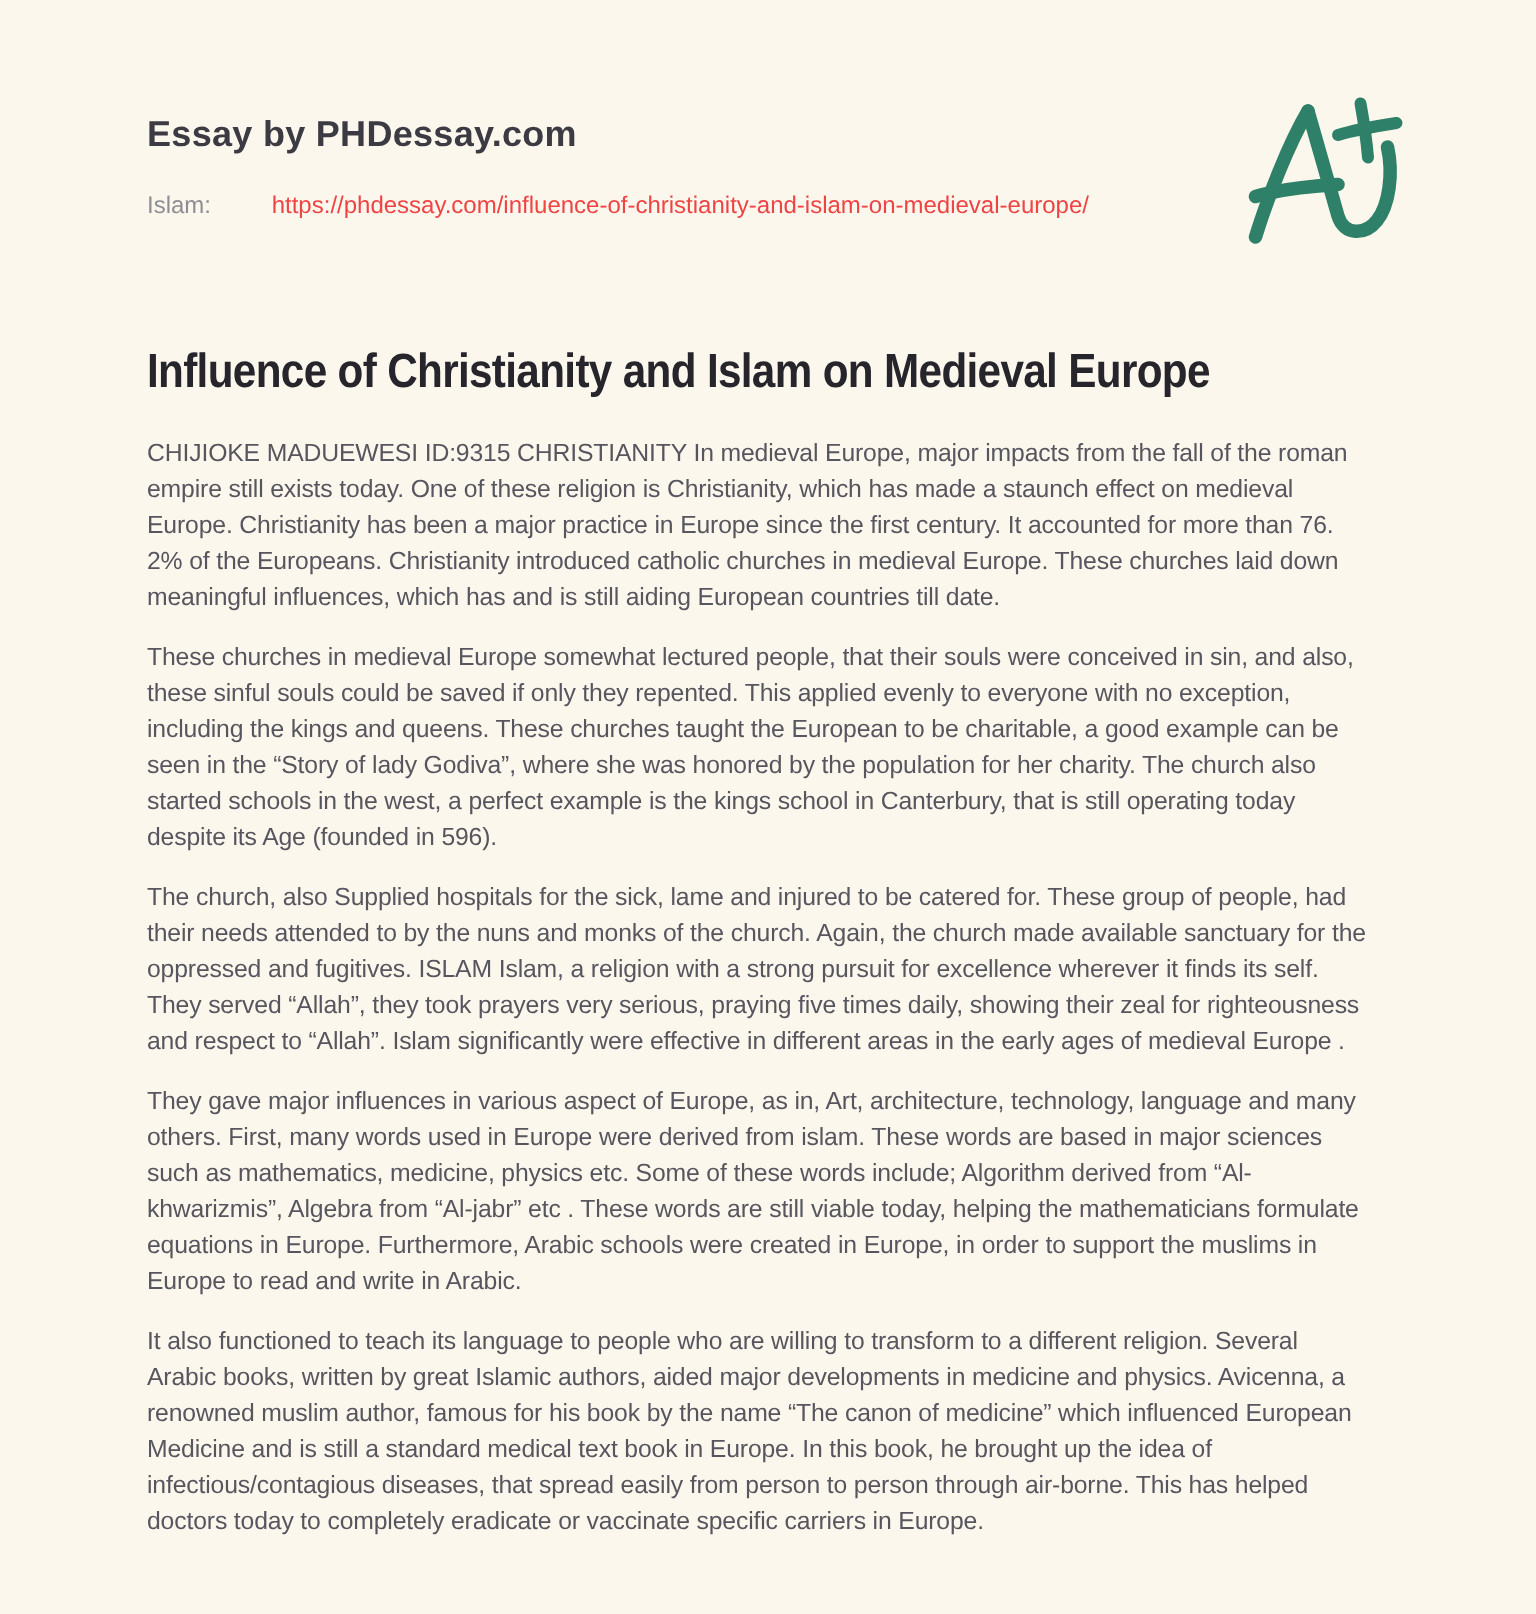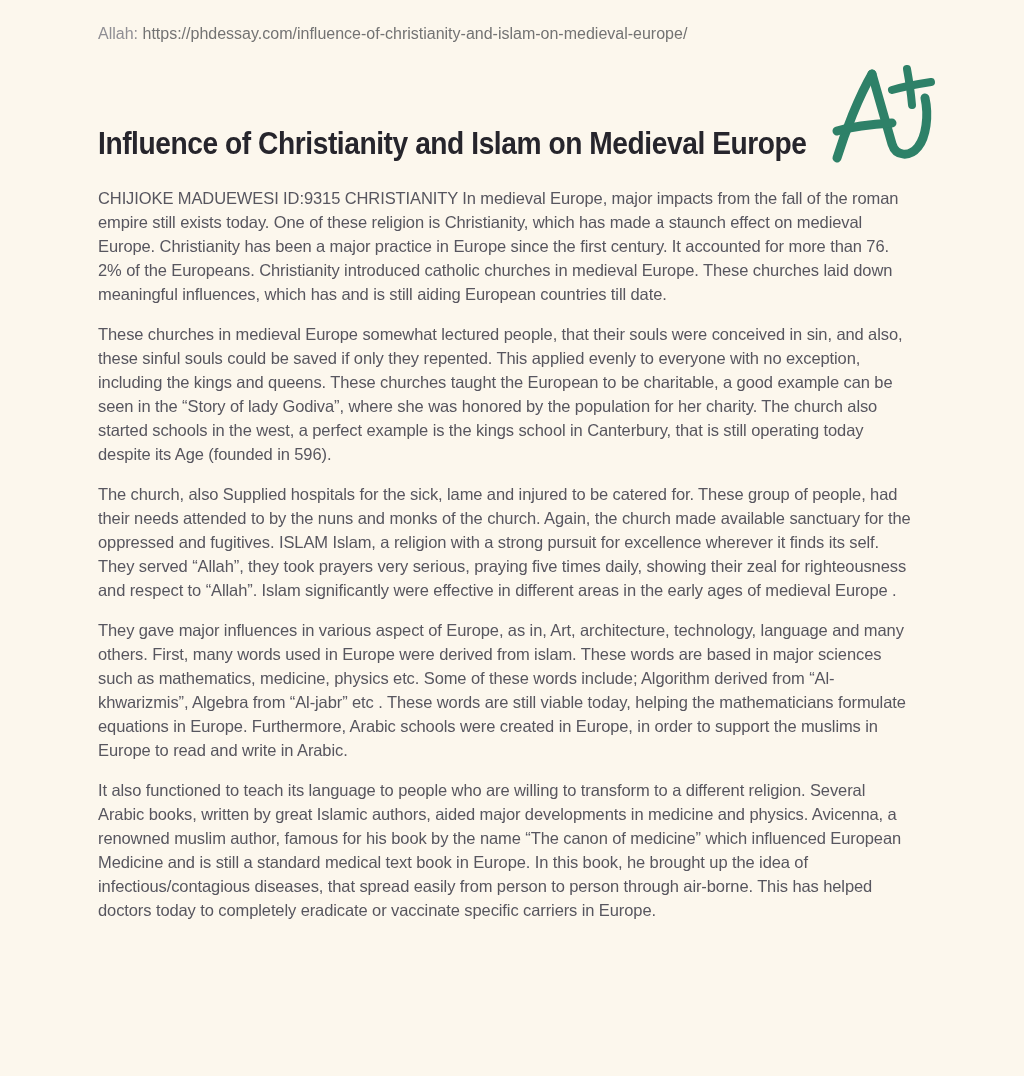--- a/index.html
+++ b/index.html
@@ -28,22 +28,23 @@
     color: #3c3b43;
     letter-spacing: 0.2px;
   }
   .source-line {
     margin-top: 24px;
     font-size: 16px;
     line-height: 20px;
     color: #8f8e94;
   }
   .source-line a {
-    color: #737373;
+    color: #ef4444;
     text-decoration: none;
+    margin-left: 36px;
   }
   .article-title {
     margin: 78px 0 0 0;
     font-size: 32px;
     line-height: 42px;
     font-weight: 700;
     color: #26252c;
     letter-spacing: -0.5px;
     white-space: nowrap;
     transform: scaleX(0.88);
@@ -69,23 +70,24 @@
   .logo svg {
     width: 100%;
     height: 100%;
   }
 </style>
 </head>
 <body>
 
 <div class="content">
 
+  <h1 class="site-heading">Essay by PHDessay.com</h1>
 
   <div class="source-line">
-    <span>Allah:</span>
+    <span>Islam:</span>
     <a href="#" title="https://phdessay.com/influence-of-christianity-and-islam-on-medieval-europe/">https://phdessay.com/influence-of-christianity-and-islam-on-medieval-europe/</a>
   </div>
 
   <h2 class="article-title">Influence of Christianity and Islam on Medieval Europe</h2>
 
   <div class="essay-body">
     <p class="first">CHIJIOKE MADUEWESI ID:9315 CHRISTIANITY In medieval Europe, major impacts from the fall of the roman empire still exists today. One of these religion is Christianity, which has made a staunch effect on medieval Europe. Christianity has been a major practice in Europe since the first century. It accounted for more than 76. 2% of the Europeans. Christianity introduced catholic churches in medieval Europe. These churches laid down meaningful influences, which has and is still aiding European countries till date.</p>
     <p>These churches in medieval Europe somewhat lectured people, that their souls were conceived in sin, and also, these sinful souls could be saved if only they repented. This applied evenly to everyone with no exception, including the kings and queens. These churches taught the European to be charitable, a good example can be seen in the “Story of lady Godiva”, where she was honored by the population for her charity. The church also started schools in the west, a perfect example is the kings school in Canterbury, that is still operating today despite its Age (founded in 596).</p>
     <p>The church, also Supplied hospitals for the sick, lame and injured to be catered for. These group of people, had their needs attended to by the nuns and monks of the church. Again, the church made available sanctuary for the oppressed and fugitives. ISLAM Islam, a religion with a strong pursuit for excellence wherever it finds its self. They served “Allah”, they took prayers very serious, praying five times daily, showing their zeal for righteousness and respect to “Allah”. Islam significantly were effective in different areas in the early ages of medieval Europe .</p>
     <p>They gave major influences in various aspect of Europe, as in, Art, architecture, technology, language and many others. First, many words used in Europe were derived from islam. These words are based in major sciences such as mathematics, medicine, physics etc. Some of these words include; Algorithm derived from “Al-khwarizmis”, Algebra from “Al-jabr” etc . These words are still viable today, helping the mathematicians formulate equations in Europe. Furthermore, Arabic schools were created in Europe, in order to support the muslims in Europe to read and write in Arabic.</p>

